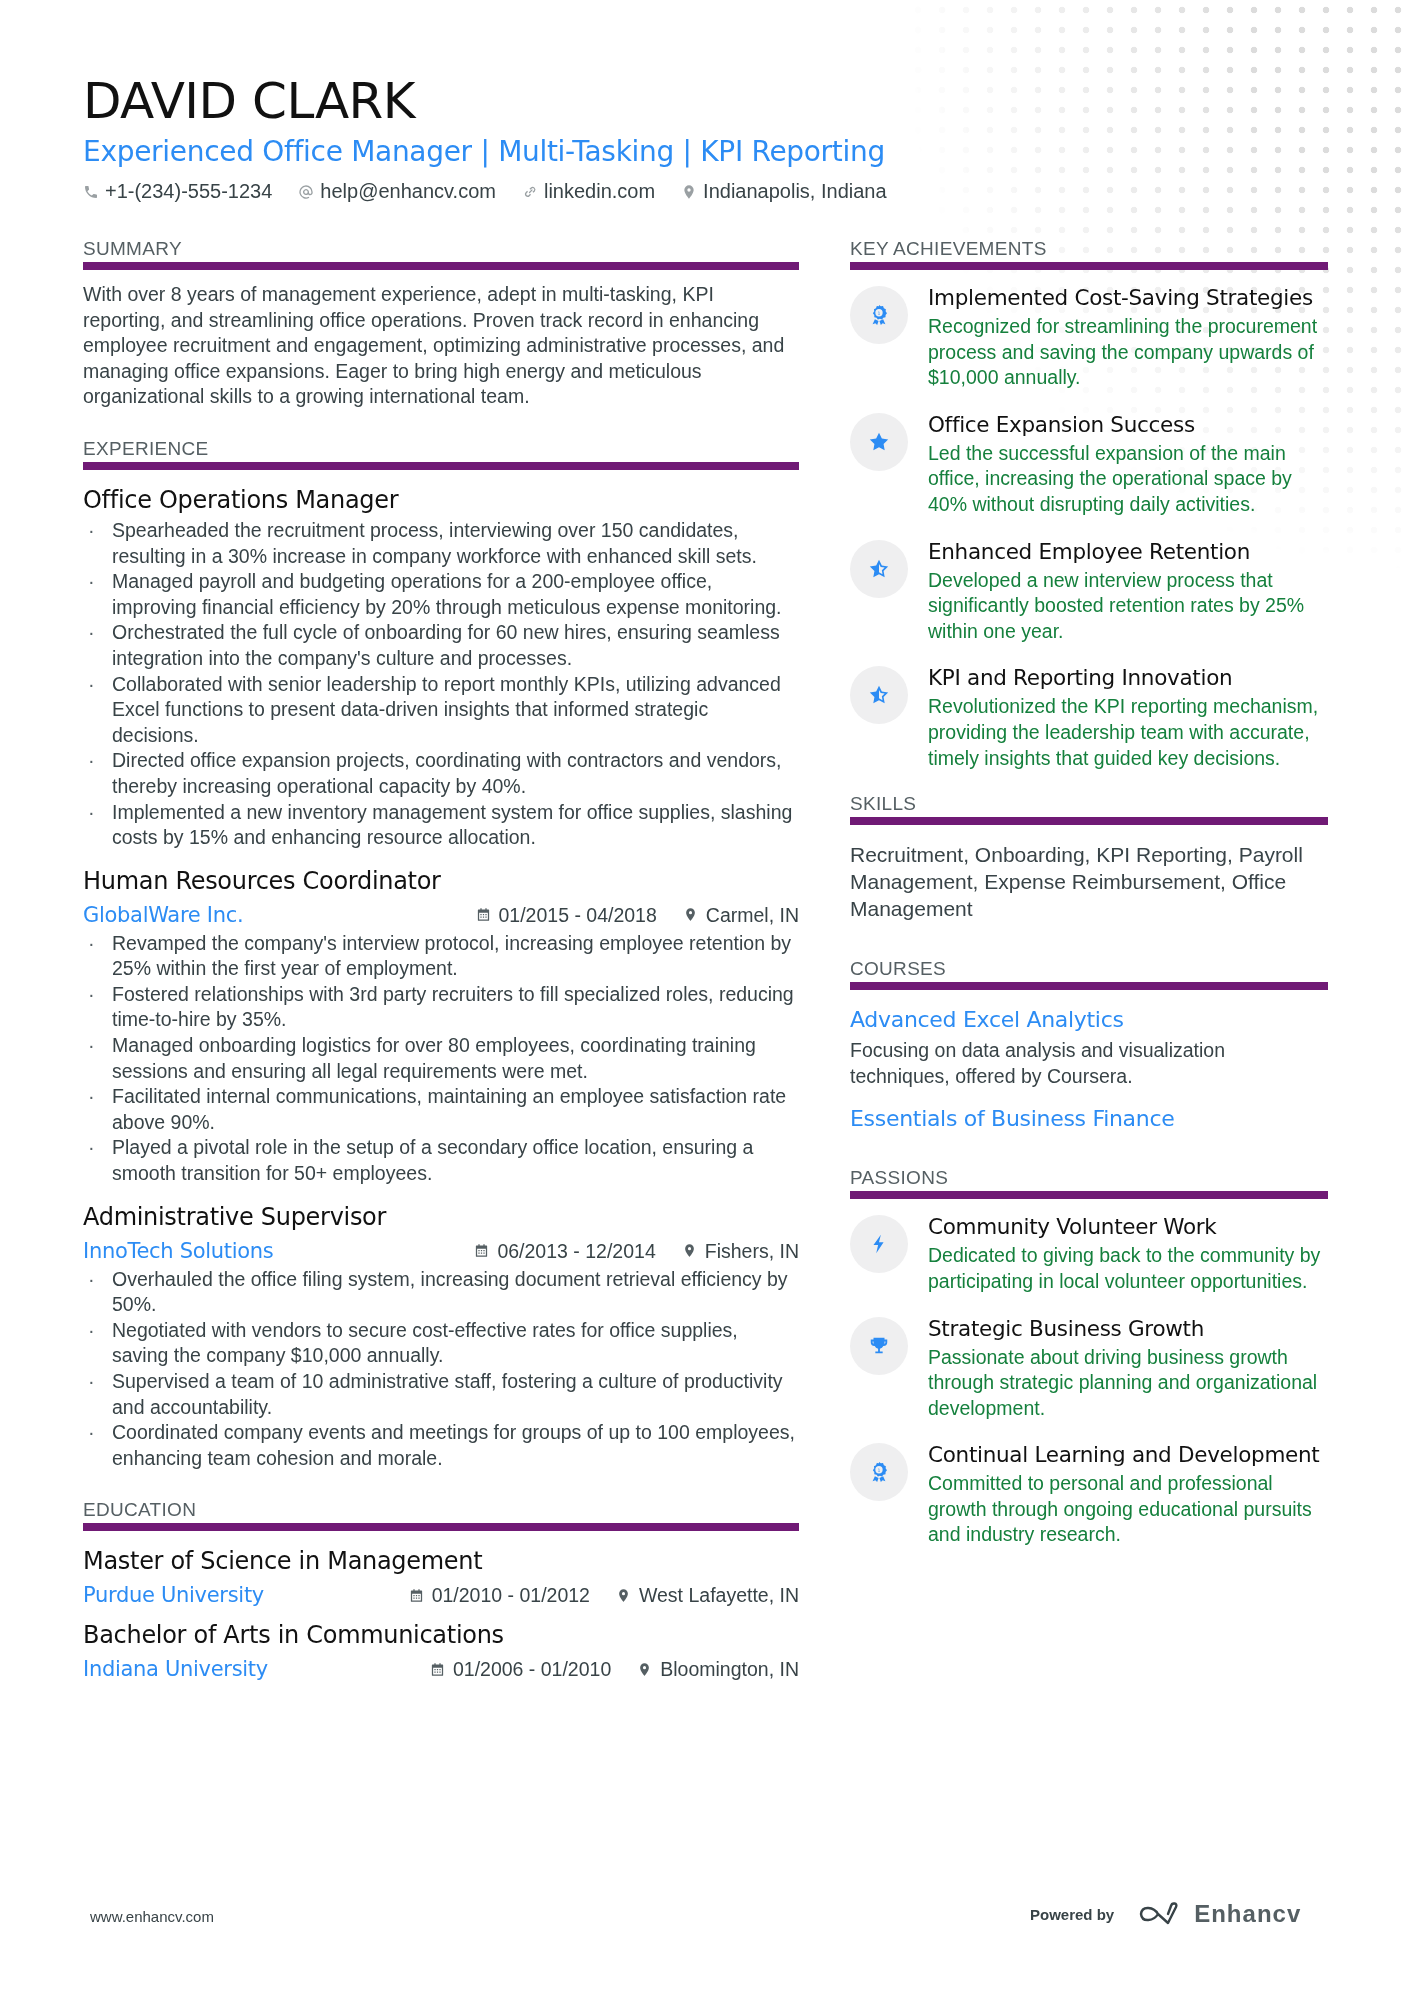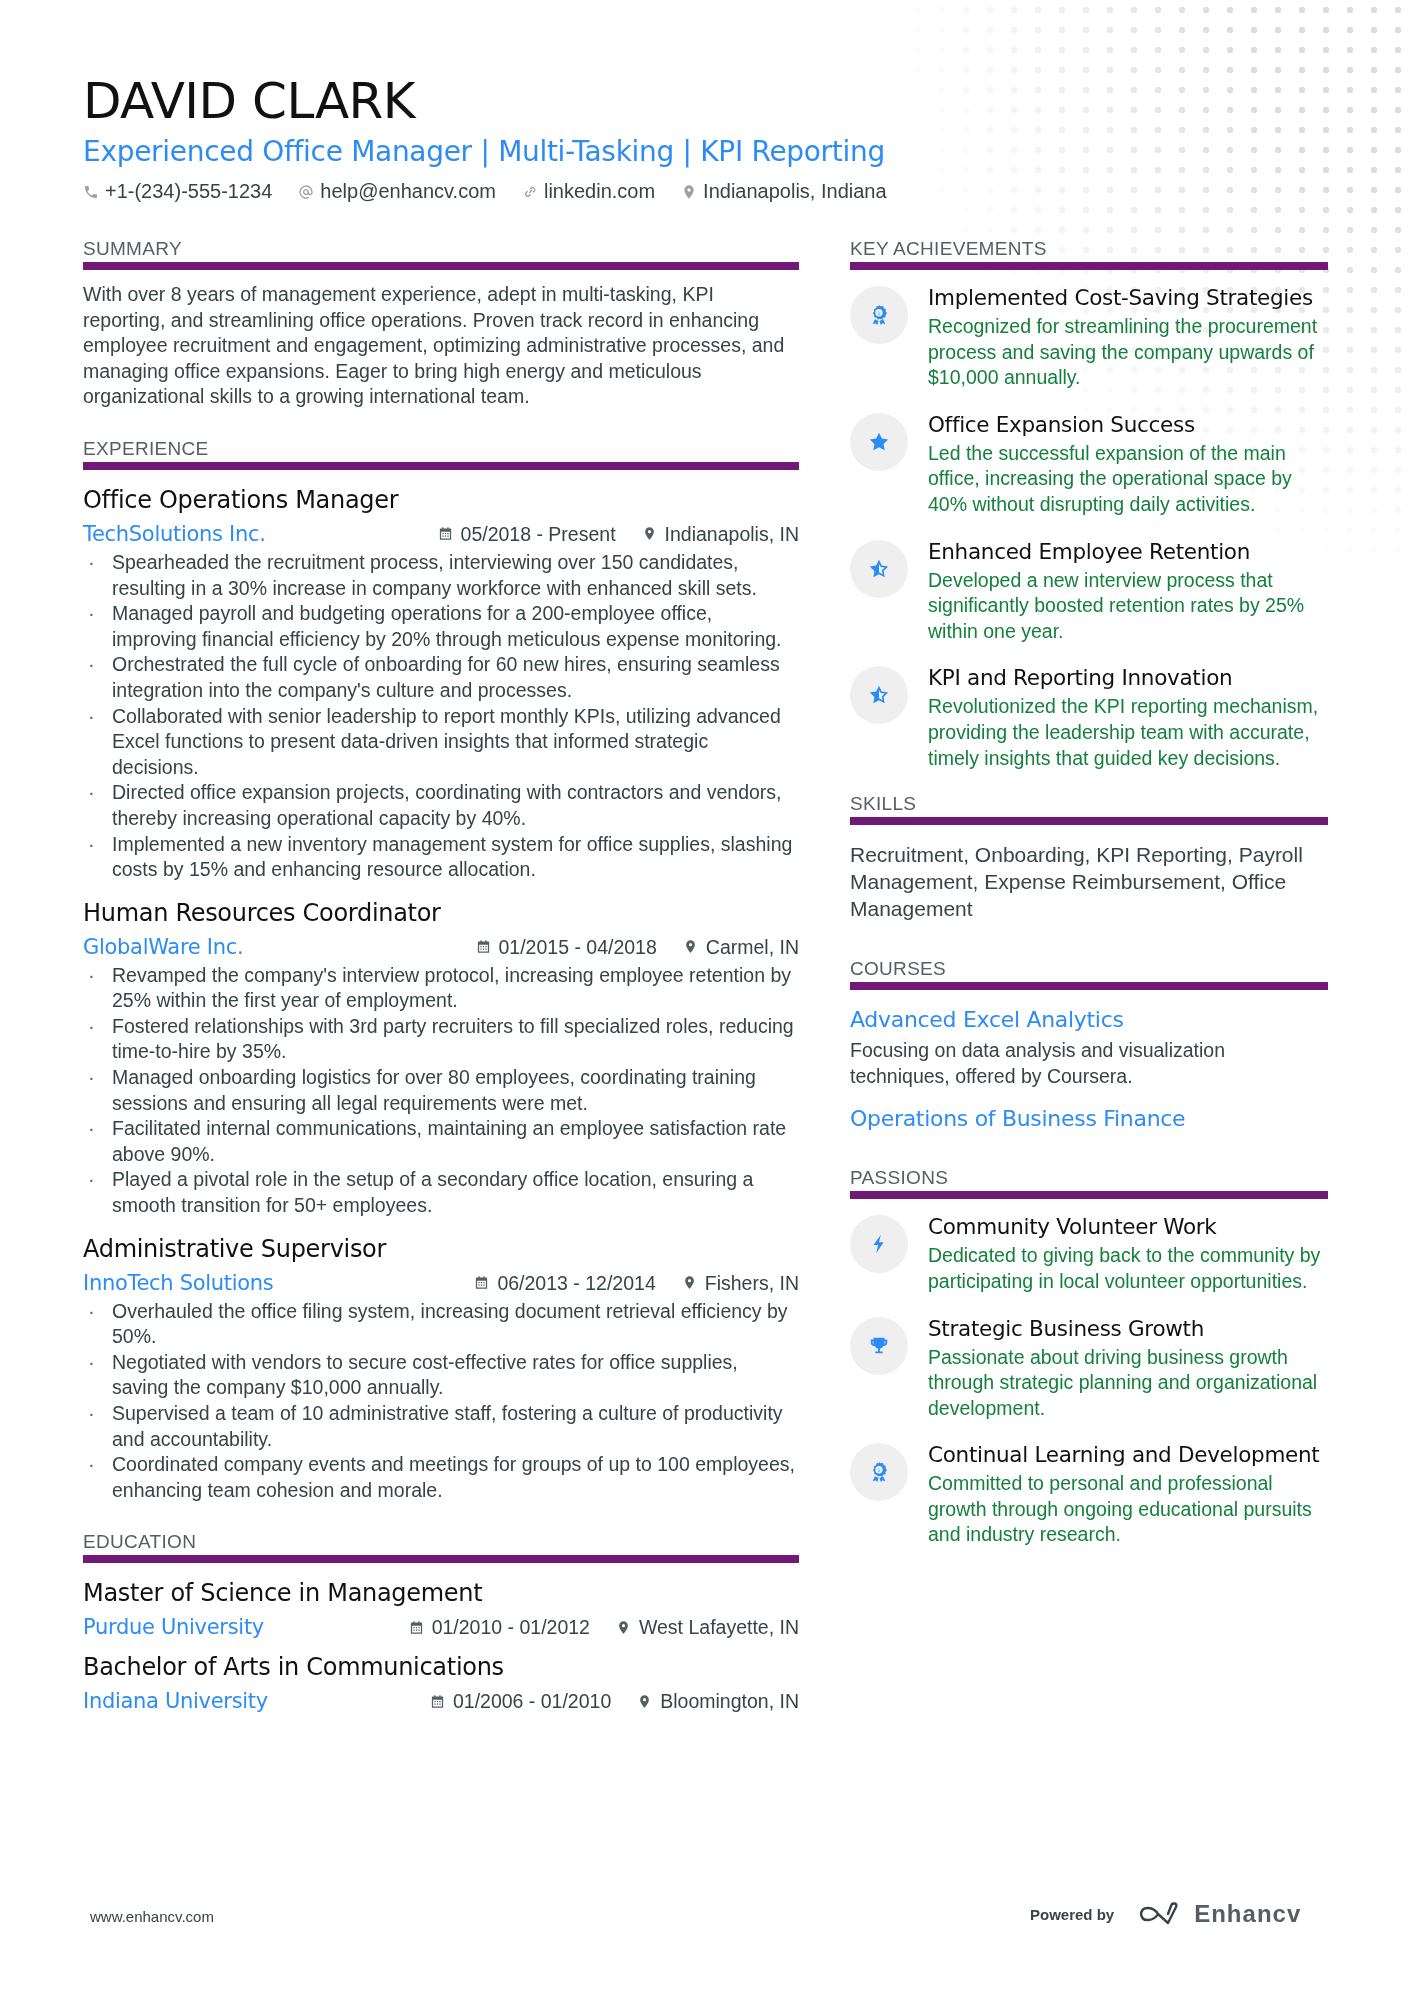--- a/index.html
+++ b/index.html
@@ -124,35 +124,20 @@
     <div>
       <div class="section-title">SUMMARY</div>
       <div class="summary-text">With over 8 years of management experience, adept in multi-tasking, KPI reporting, and streamlining office operations. Proven track record in enhancing employee recruitment and engagement, optimizing administrative processes, and managing office expansions. Eager to bring high energy and meticulous organizational skills to a growing international team.</div>
     </div>
 
     <div class="mt-section">
       <div class="section-title">EXPERIENCE</div>
 
       <div class="job">
         <div class="job-title">Office Operations Manager</div>
-        <div class="job-meta">
-          <span class="company">TechSolutions Inc.</span>
-          <span class="meta-item">
-            <svg viewBox="0 0 24 24">
-                <path d="M7 2h2v2h6V2h2v2h3a1 1 0 0 1 1 1v16a1 1 0 0 1-1 1H4a1 1 0 0 1-1-1V5a1 1 0 0 1 1-1h3V2zm-2 7v11h14V9H5zm2 2h2v2H7v-2zm4 0h2v2h-2v-2zm4 0h2v2h-2v-2zm-8 4h2v2H7v-2zm4 0h2v2h-2v-2zm4 0h2v2h-2v-2z"></path>
-              </svg>
-            <span>05/2018 - Present</span>
-          </span>
-          <span class="meta-item">
-            <svg viewBox="0 0 24 24">
-                <path d="M12 2a7 7 0 0 0-7 7c0 5.2 7 13 7 13s7-7.8 7-13a7 7 0 0 0-7-7zm0 9.5A2.5 2.5 0 1 1 12 6.5a2.5 2.5 0 0 1 0 5z"></path>
-              </svg>
-            <span>Indianapolis, IN</span>
-          </span>
-        </div>
         <ul class="bullets">
           <li>Spearheaded the recruitment process, interviewing over 150 candidates, resulting in a 30% increase in company workforce with enhanced skill sets.</li>
           <li>Managed payroll and budgeting operations for a 200-employee office, improving financial efficiency by 20% through meticulous expense monitoring.</li>
           <li>Orchestrated the full cycle of onboarding for 60 new hires, ensuring seamless integration into the company's culture and processes.</li>
           <li>Collaborated with senior leadership to report monthly KPIs, utilizing advanced Excel functions to present data-driven insights that informed strategic decisions.</li>
           <li>Directed office expansion projects, coordinating with contractors and vendors, thereby increasing operational capacity by 40%.</li>
           <li>Implemented a new inventory management system for office supplies, slashing costs by 15% and enhancing resource allocation.</li>
         </ul>
       </div>
 
@@ -309,21 +294,21 @@
       <div class="skills-text">Recruitment, Onboarding, KPI Reporting, Payroll Management, Expense Reimbursement, Office Management</div>
     </div>
 
     <div style="margin-top:34px">
       <div class="section-title">COURSES</div>
       <div class="course">
         <div class="course-title">Advanced Excel Analytics</div>
         <div class="course-desc">Focusing on data analysis and visualization techniques, offered by Coursera.</div>
       </div>
       <div class="course">
-        <div class="course-title">Operations of Business Finance</div>
+        <div class="course-title">Essentials of Business Finance</div>
       </div>
     </div>
 
     <div style="margin-top:30px">
       <div class="section-title">PASSIONS</div>
       <div class="ach-list">
         <div class="ach">
           <div class="ach-icon">
             <svg viewBox="0 0 24 24">
                 <path d="M14 2 6 13h5l-2 9 8-12h-5l2-8z"></path>

